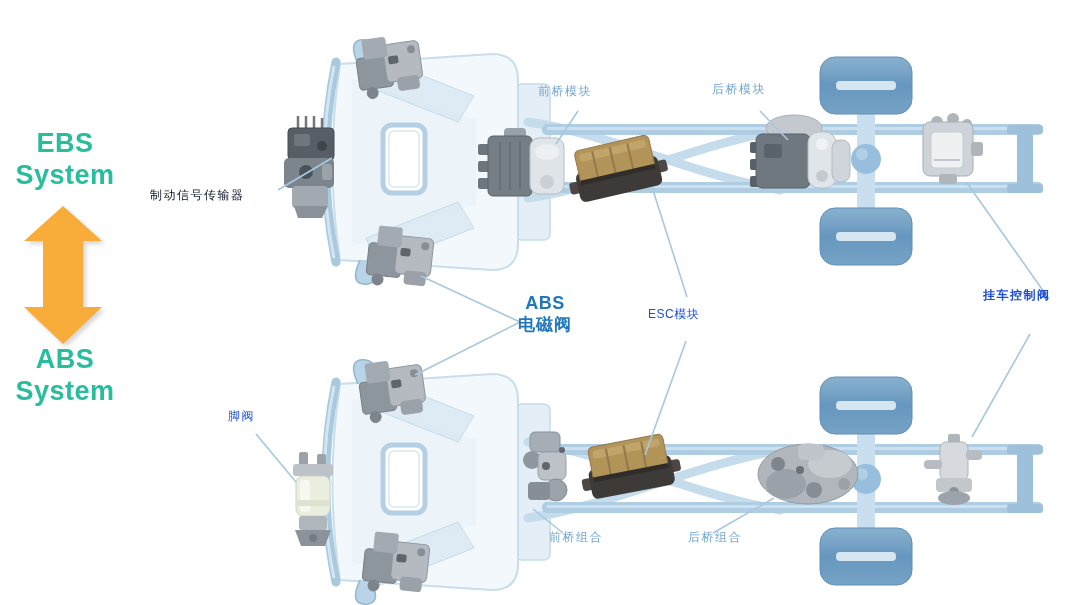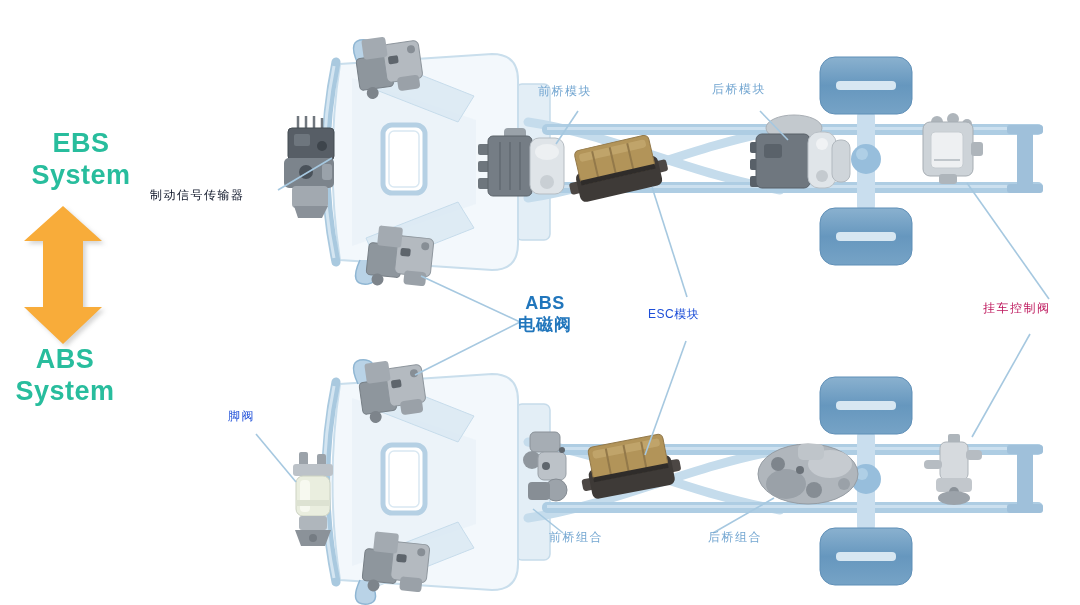--- a/index.html
+++ b/index.html
@@ -208,44 +208,44 @@
       <line x1="421" y1="276" x2="520" y2="322"></line>
       <line x1="520" y1="322" x2="415" y2="375"></line>
       <line x1="686" y1="341" x2="645" y2="455"></line>
       <line x1="1030" y1="334" x2="972" y2="437"></line>
       <line x1="256" y1="434" x2="296" y2="482"></line>
       <line x1="533" y1="509" x2="563" y2="533"></line>
       <line x1="713" y1="533" x2="774" y2="498"></line>
     </g>
   </svg>
 
-  <div class="sys-label" style="left:16px;top:128;color:#28BD9D;top:128px;text-align:center;">
+  <div class="sys-label" style="left:0;top:128;color:#28BD9D;top:128px;text-align:center;">
     <div>EBS</div>
     <div>System</div>
   </div>
 
   <div id="arrow-wrap">
     <svg width="78" height="138" viewBox="0 0 78 138">
       <path d="M39,0 L78,35 L59,35 L59,101 L78,101 L39,138 L0,101 L19,101 L19,35 L0,35 Z" fill="#F8AC3A"></path>
     </svg>
   </div>
 
   <div class="sys-label" style="left:0;top:344px;color:#28BD9D;">
     <div>ABS</div>
     <div>System</div>
   </div>
 
   <div class="cn-label" style="left:150px;top:187px;color:#0f172a;">制动信号传输器</div>
   <div class="cn-label" style="left:538px;top:83px;color:#73A6D1;">前桥模块</div>
   <div class="cn-label" style="left:712px;top:81px;color:#73A6D1;">后桥模块</div>
-  <div class="cn-label" style="left:983px;top:300px;color:#be185d;">挂车控制阀</div>
+  <div class="cn-label" style="left:983px;top:287px;color:#1d4ed8;font-weight:bold;">挂车控制阀</div>
   <div class="cn-label" style="left:648px;top:306px;color:#1d4ed8;letter-spacing:.5px;">ESC模块</div>
 
   <div class="abs-label" style="color:#2176BC;">
     <div class="l1">ABS</div>
     <div class="l2">电磁阀</div>
   </div>
 
   <div class="cn-label" style="left:228px;top:408px;color:#1d4ed8;font-family:Liberation Serif, serif;">脚阀</div>
   <div class="cn-label" style="left:549px;top:529px;color:#73A6D1;">前桥组合</div>
-  <div class="cn-label" style="left:708px;top:529px;color:#73A6D1;">后桥组合</div>
+  <div class="cn-label" style="left:688px;top:529px;color:#73A6D1;">后桥组合</div>
 
 </div>
 
 </body></html>

